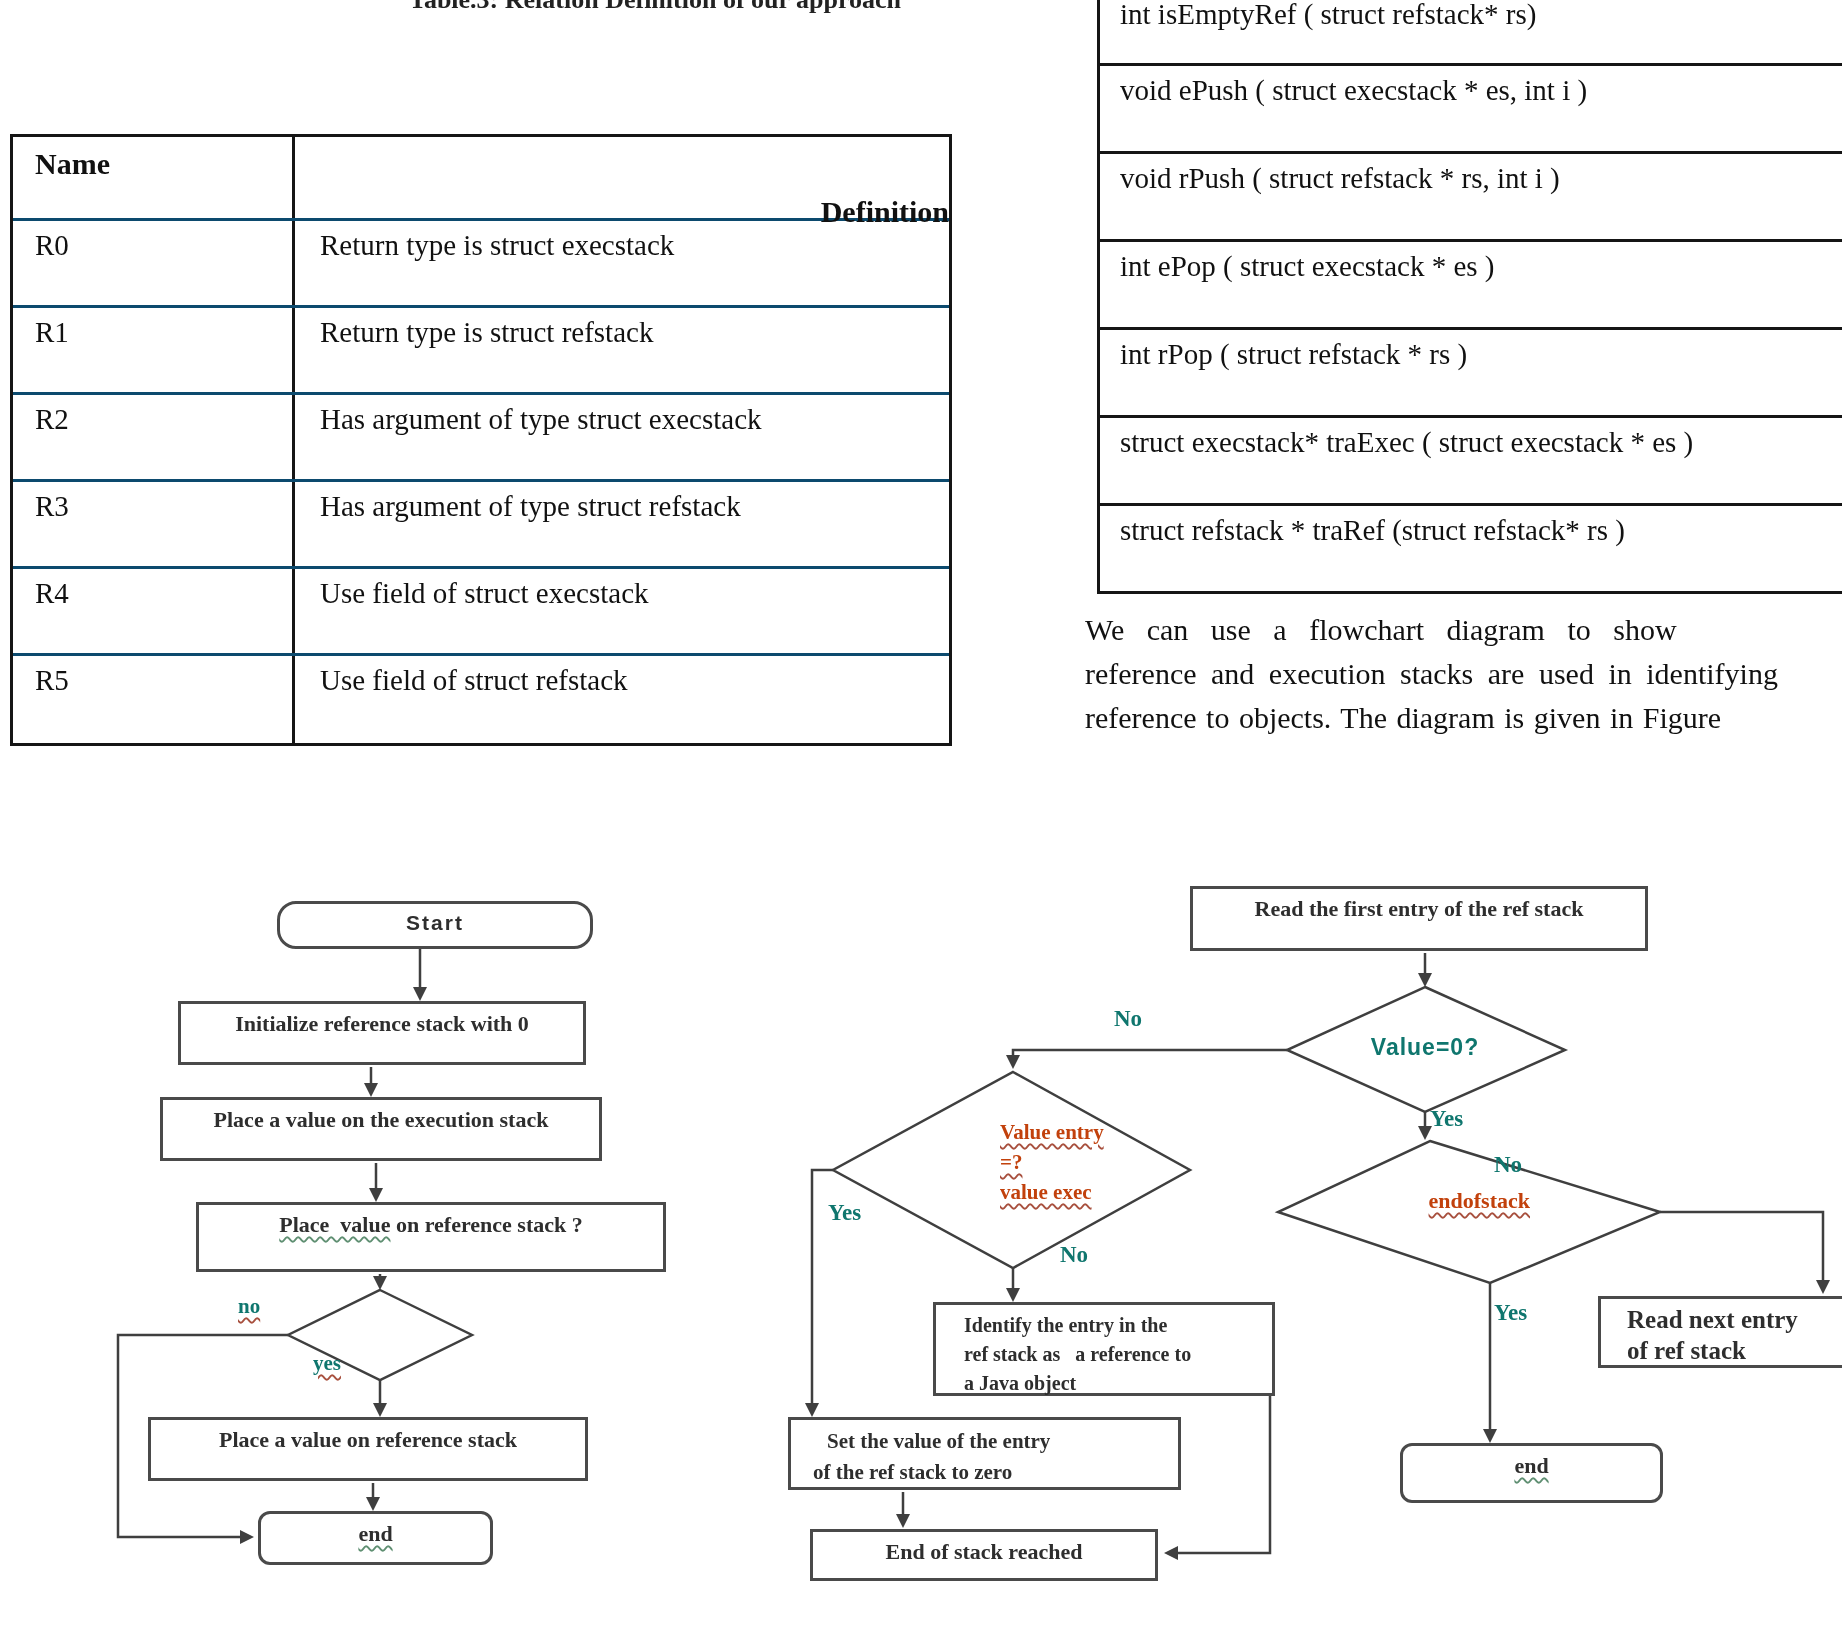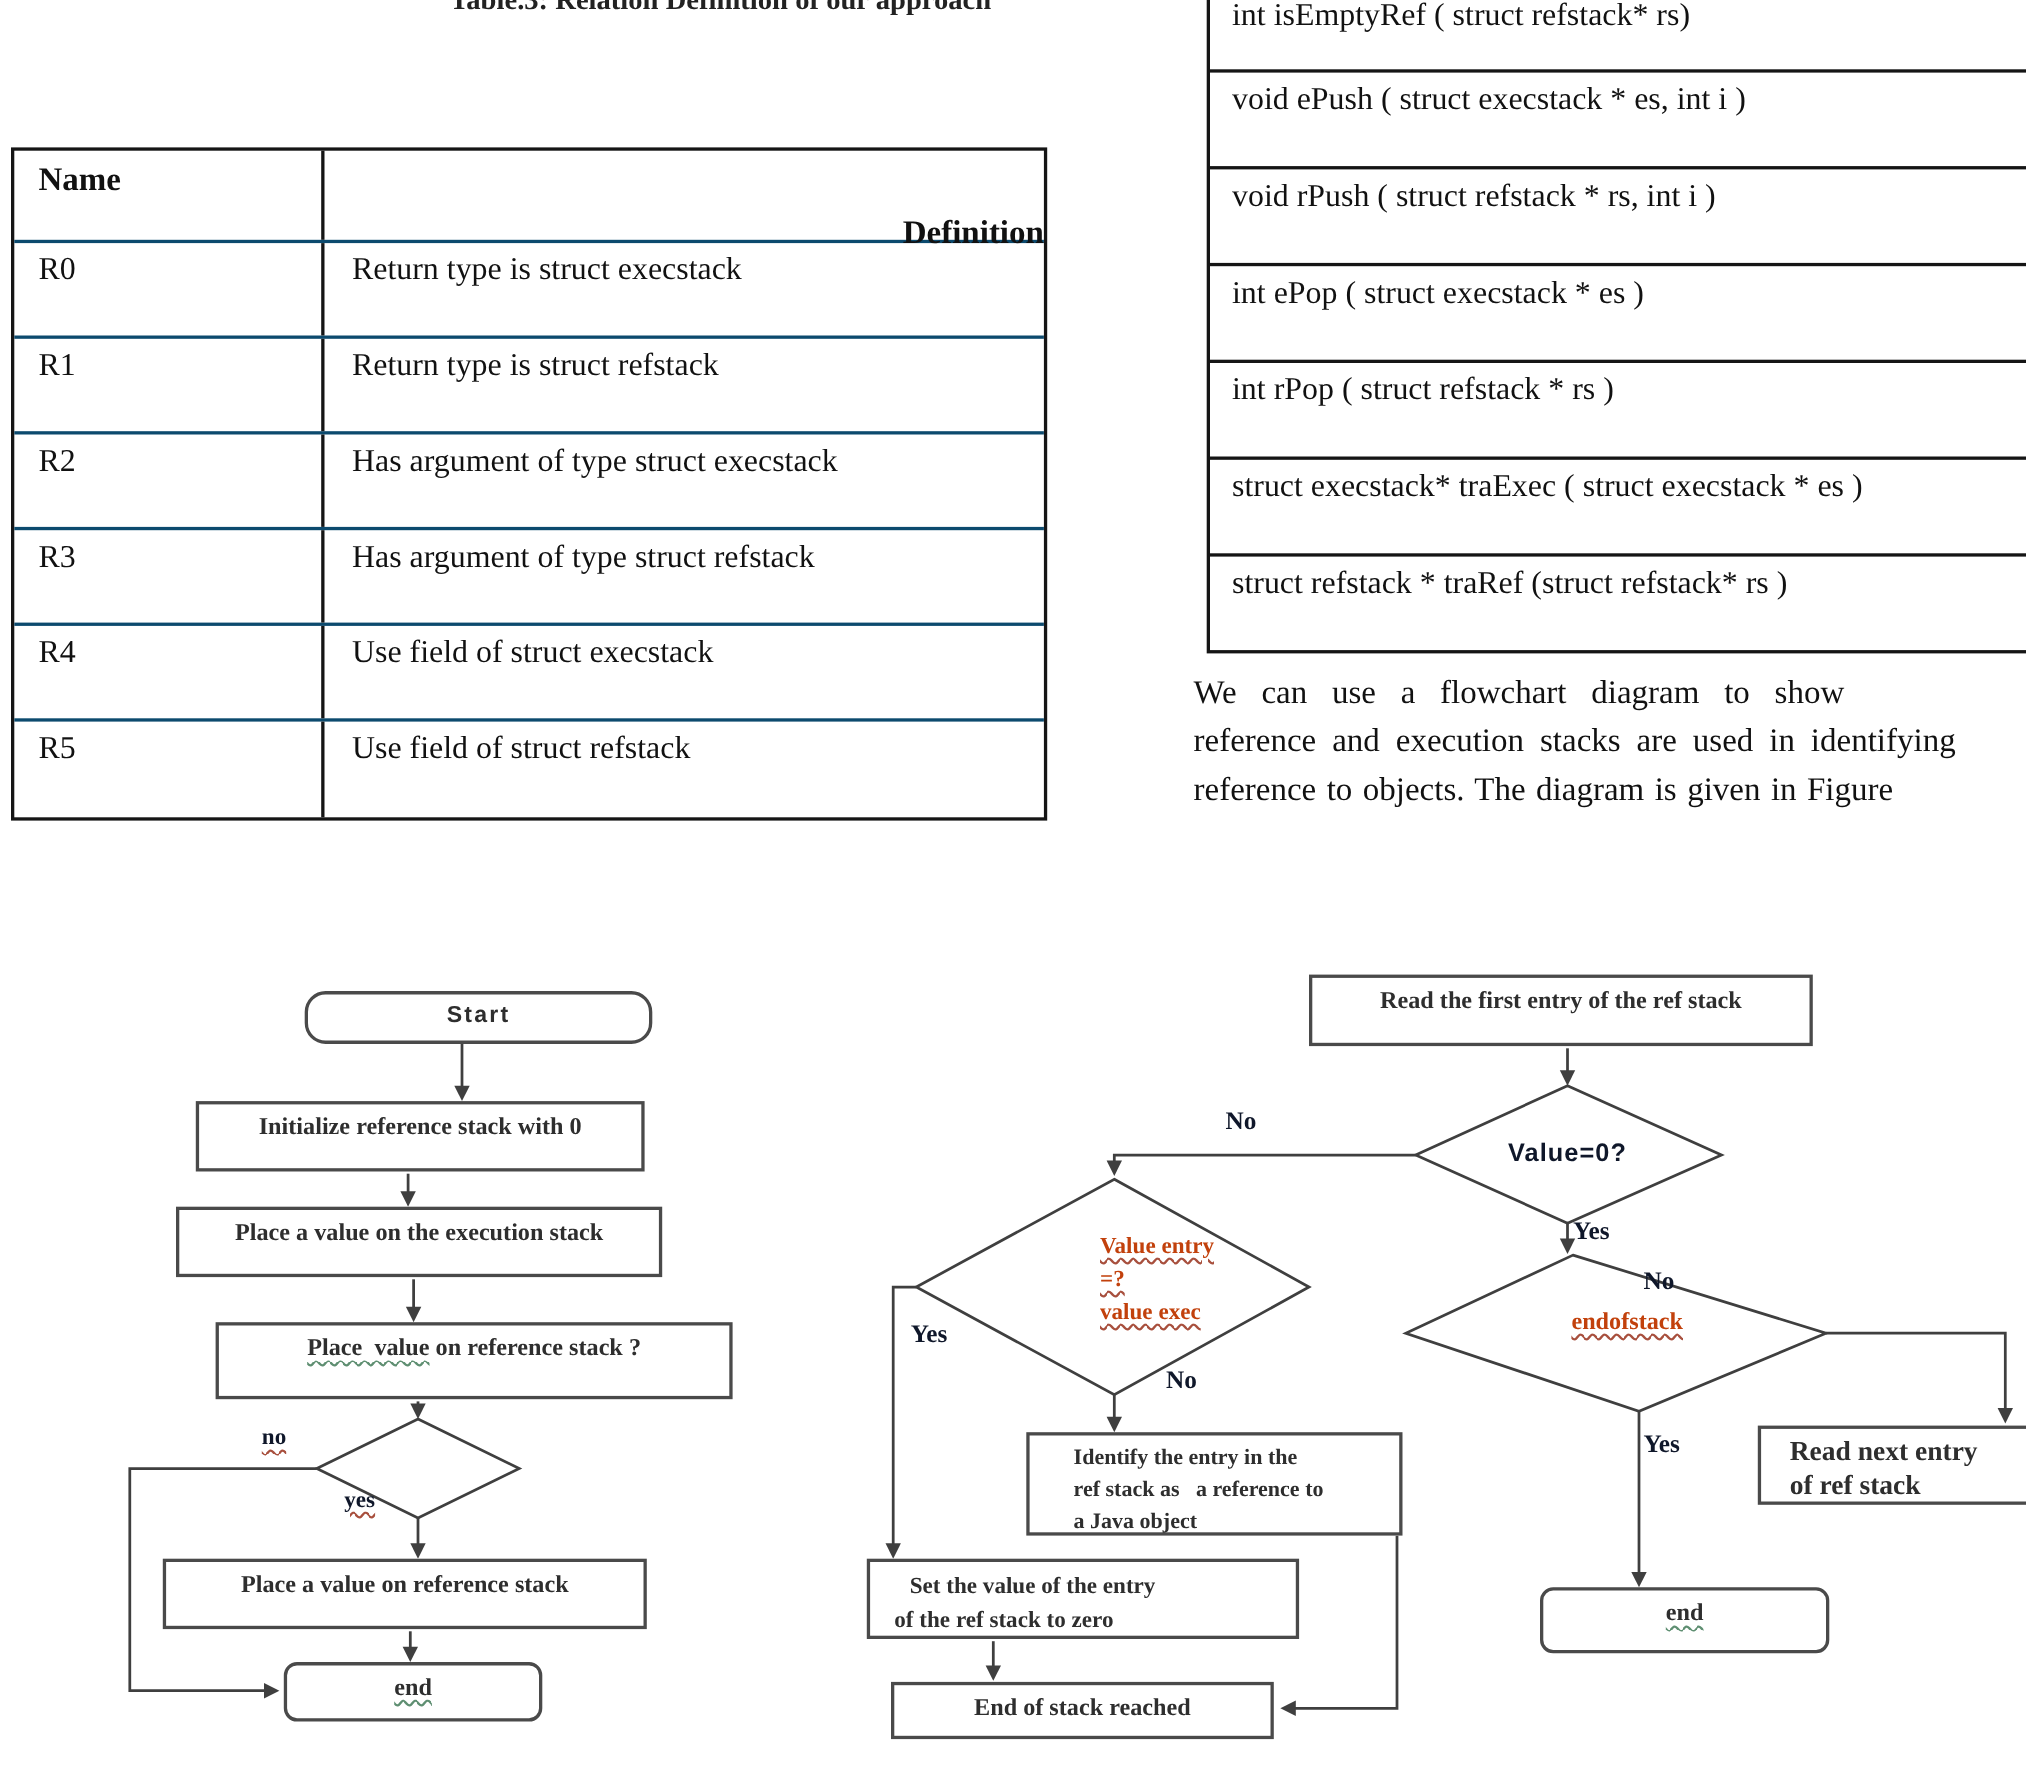--- a/index.html
+++ b/index.html
@@ -40,21 +40,21 @@
   .flowsvg{position:absolute;left:0;top:866px;}
   .fl path, .fl polyline{stroke:#3f3f3f;stroke-width:2.5;fill:none;}
   .fl polygon.head{fill:#3f3f3f;stroke:none;}
   .fl polygon.dia{fill:none;stroke:#3f3f3f;stroke-width:2.5;}
 
   .fbox{position:absolute;border:3px solid #4a4a4a;box-sizing:border-box;background:#fff;
         font-weight:bold;color:#2e2e2e;font-size:22px;text-align:center;padding-top:7px;
         font-family:"Liberation Serif","DejaVu Serif",serif;}
   .round{border-radius:12px;}
   .leftal{text-align:left;}
-  .flab{position:absolute;font-weight:bold;color:#0f172a;font-size:23px;
+  .flab{position:absolute;font-weight:bold;color:#0f766e;font-size:23px;
         font-family:"Liberation Serif","DejaVu Serif",serif;white-space:pre;}
   .sansb{font-family:"Liberation Sans","DejaVu Sans",sans-serif;letter-spacing:2px;border-radius:19px;}
   .wavyr{text-decoration:underline wavy #a8503e 2px;text-underline-offset:4px;}
   .wavyg{text-decoration:underline wavy #5f8f72 2px;text-underline-offset:4px;}
   .condtxt{color:#c2410c;}
   .l1{line-height:29px;}
 </style>
 </head>
 <body>
 
@@ -198,21 +198,21 @@
     <div class="fbox" style="left:148px;top:1417px;width:440px;height:64px;">
       <span>Place a value on reference stack</span></div>
     <div class="fbox round" style="left:258px;top:1511px;width:235px;height:54px;">
       <span class="wavyg">end</span></div>
 
     <div class="flab condtxt wavyr l1" style="left:1000px;top:1118px;font-size:21px;">Value entry</div>
     <div class="flab condtxt wavyr l1" style="left:1000px;top:1148px;font-size:21px;">=?</div>
     <div class="flab condtxt wavyr l1" style="left:1000px;top:1178px;font-size:21px;">value exec</div>
     <div class="flab" style="left:828px;top:1200px;">Yes</div>
     <div class="flab" style="left:1060px;top:1242px;">No</div>
-    <div class="fbox leftal" style="left:933px;top:1302px;width:342px;height:94px;font-size:20px;line-height:29px;padding:6px 0 0 40px;">
+    <div class="fbox leftal" style="left:933px;top:1302px;width:342px;height:94px;font-size:20px;line-height:29px;padding:6px 0 0 28px;">
       <div>Identify the entry in the</div>
       <div style="white-space:pre;">ref stack as   a reference to</div>
       <div>a Java object</div>
     </div>
     <div class="fbox leftal" style="left:788px;top:1417px;width:393px;height:73px;font-size:21px;line-height:31px;padding:6px 0 0 36px;">
       <div>Set the value of the entry</div>
       <div style="margin-left:-14px;">of the ref stack to zero</div>
     </div>
     <div class="fbox" style="left:810px;top:1529px;width:348px;height:52px;">
       <span>End of stack reached</span></div>

